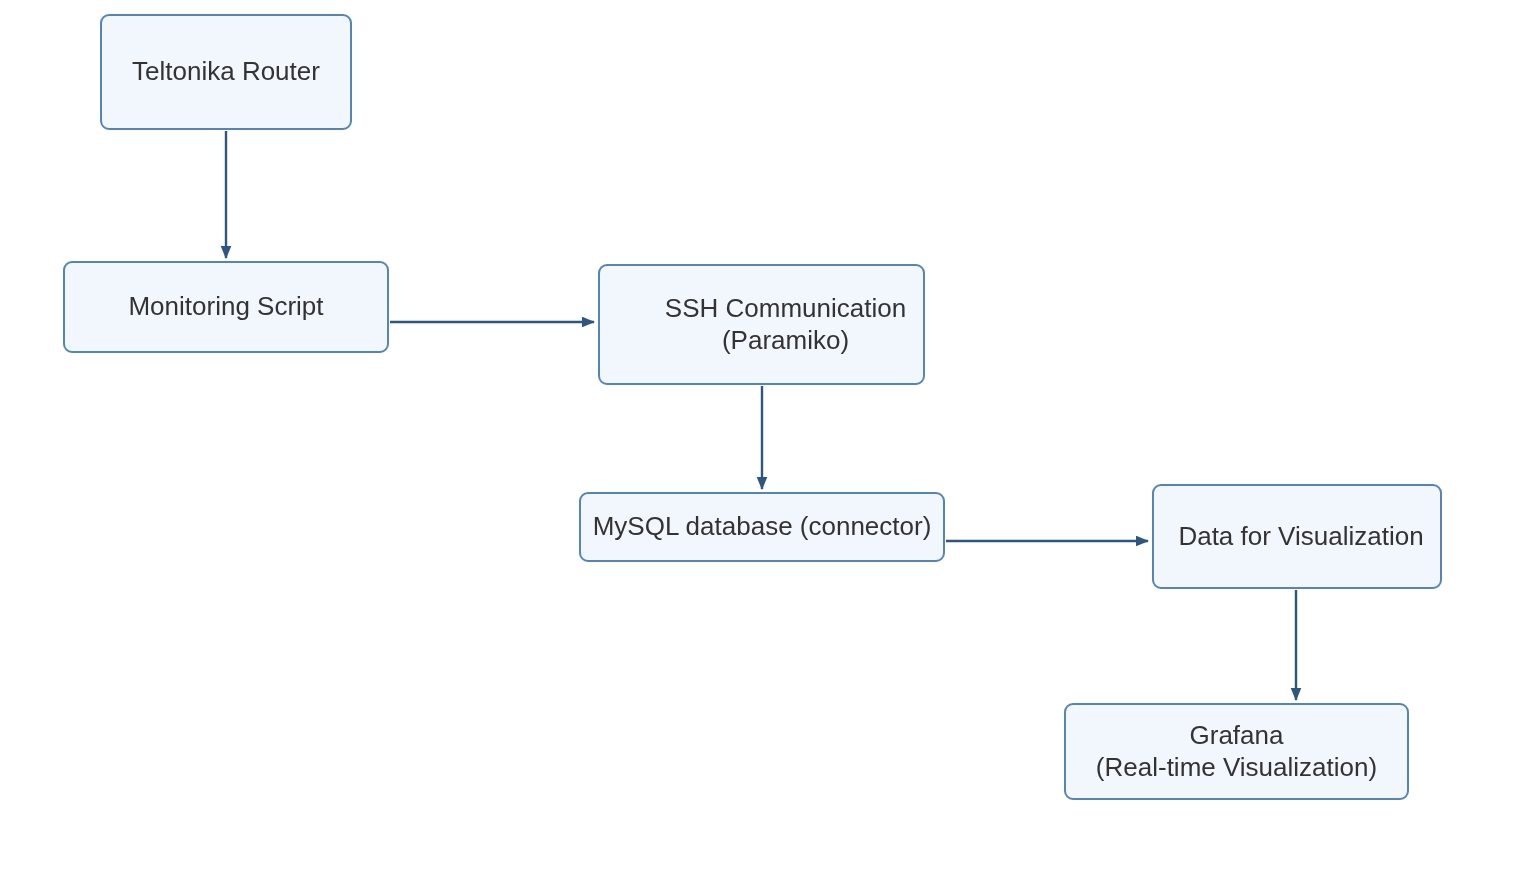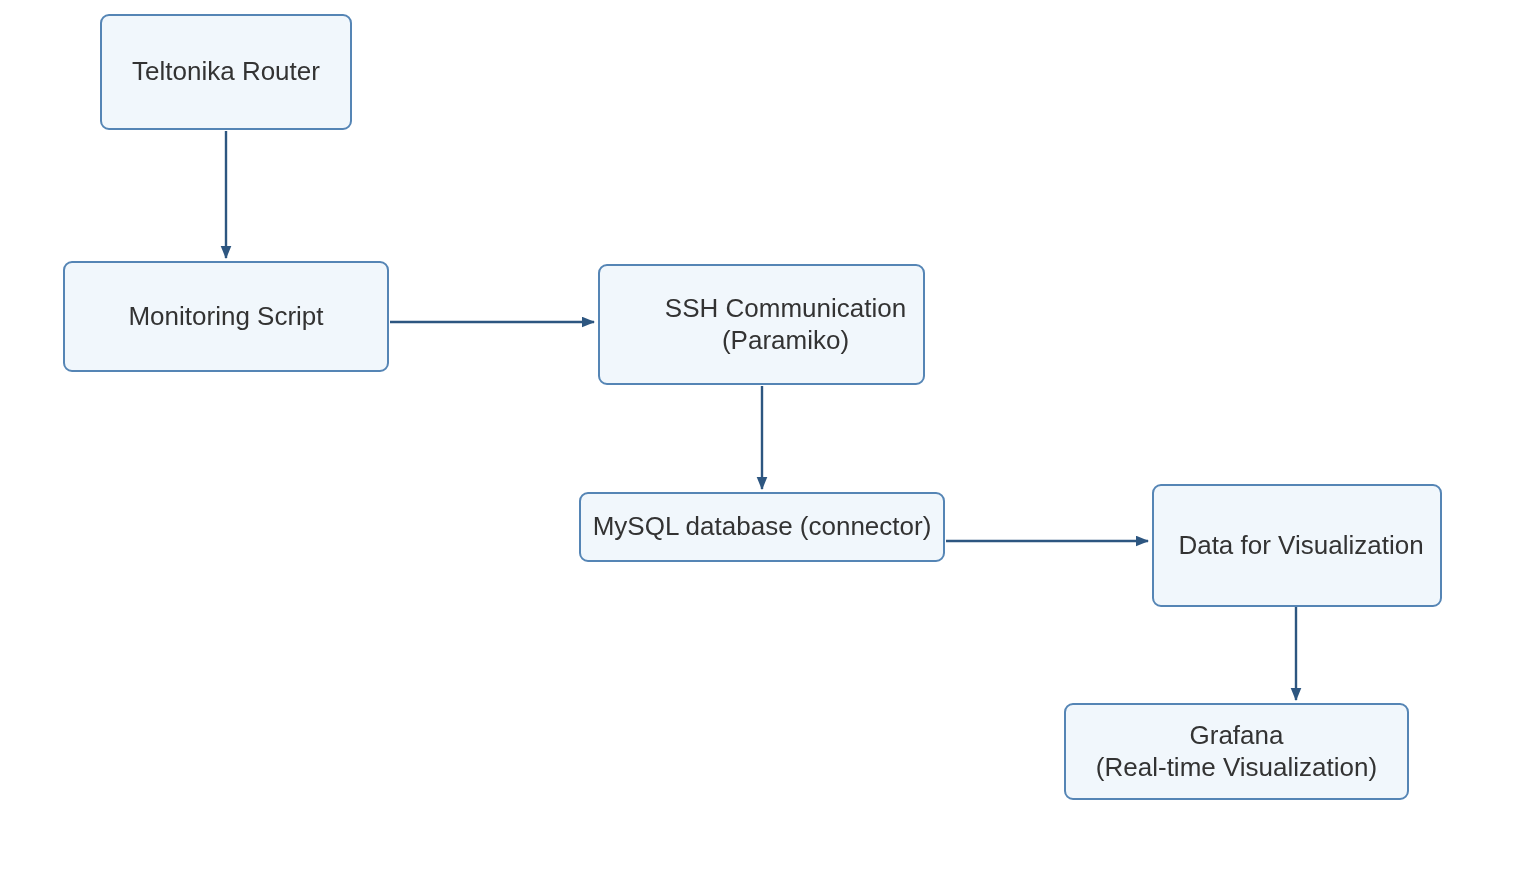--- a/index.html
+++ b/index.html
@@ -48,24 +48,24 @@
     display: flex;
     align-items: center;
     justify-content: center;
     text-align: center;
     color: var(--text);
     font-size: 26px;
     line-height: 1.2;
     white-space: pre-line;
   }
   .node-teltonika-router        { left: 100px; top: 14px;  width: 252px; height: 116px; }
-  .node-monitoring-script       { left: 63px;  top: 261px; width: 326px; height: 111px; }
+  .node-monitoring-script       { left: 63px;  top: 261px; width: 326px; height: 92px; }
   .node-ssh-communication       { left: 598px; top: 264px; width: 327px; height: 121px; padding-left: 48px; }
   .node-mysql-database          { left: 579px; top: 492px; width: 366px; height: 70px;  }
-  .node-data-for-visualization  { left: 1152px;top: 484px; width: 290px; height: 123px; padding-left: 8px; }
+  .node-data-for-visualization  { left: 1152px;top: 484px; width: 290px; height: 105px; padding-left: 8px; }
   .node-grafana                 { left: 1064px;top: 703px; width: 345px; height: 97px;  }
 </style>
 </head>
 <body>
 
 <div class="canvas">
 
   <svg class="edges-layer" width="1518" height="890" viewBox="0 0 1518 890" xmlns="http://www.w3.org/2000/svg">
     <defs>
       <marker id="arrowhead" markerUnits="userSpaceOnUse" markerWidth="14" markerHeight="12" refX="12.5" refY="5.5" orient="auto">

